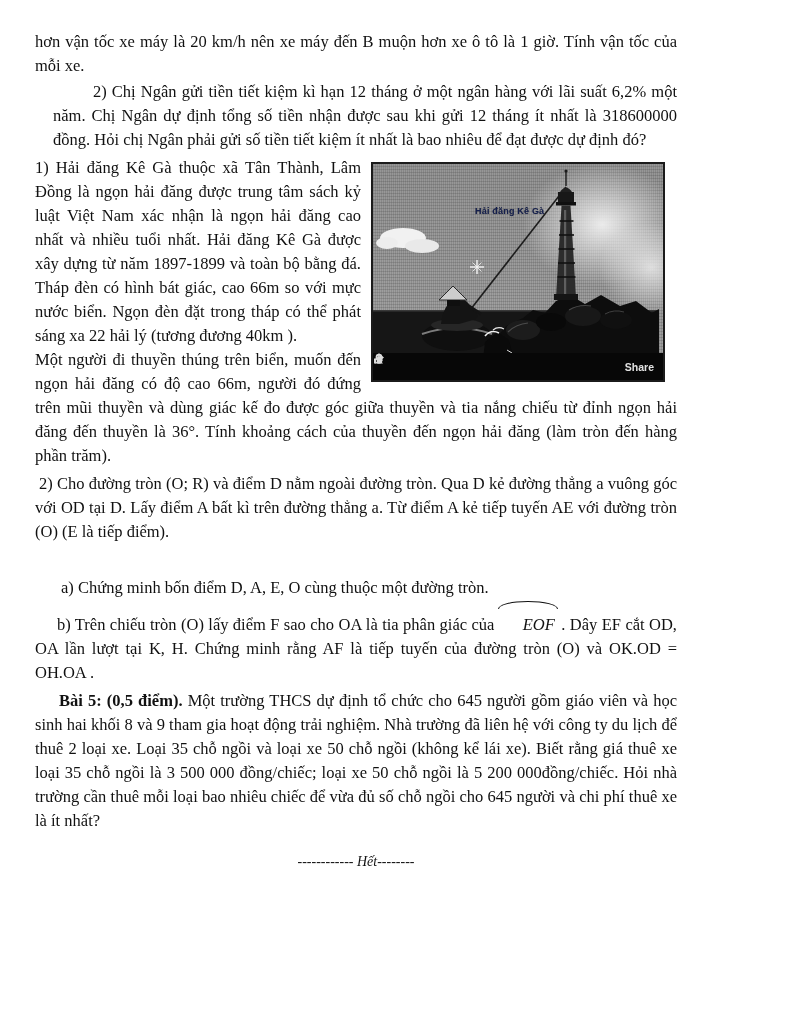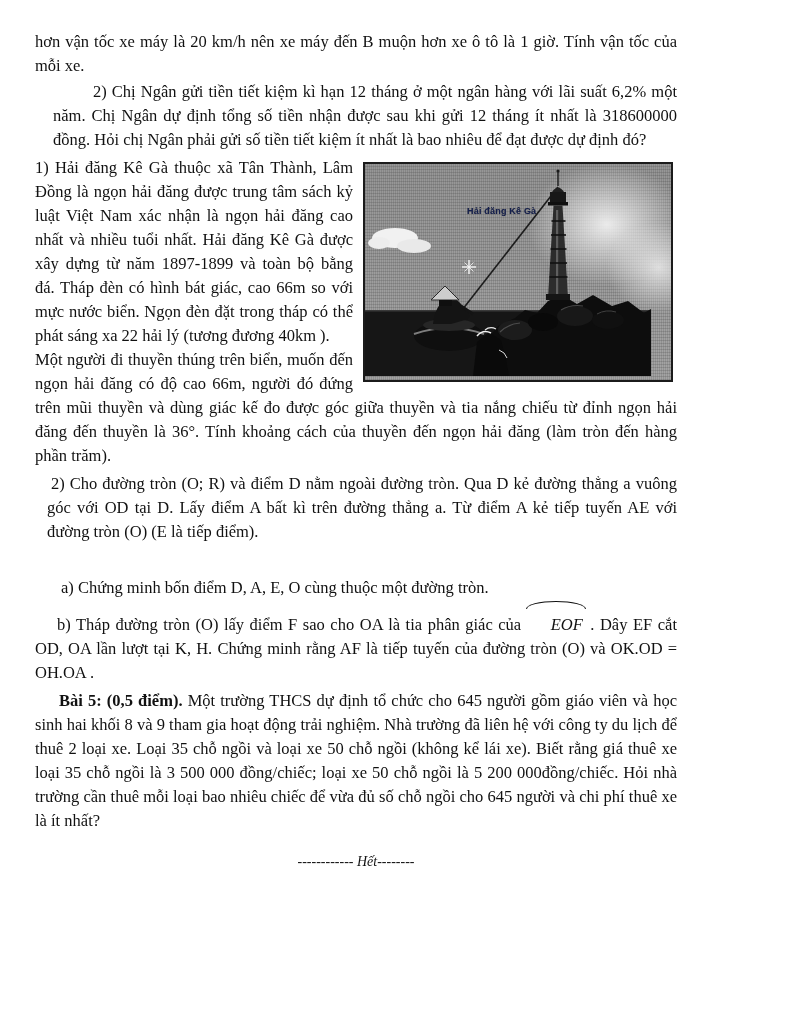--- a/index.html
+++ b/index.html
@@ -19,41 +19,40 @@
     margin:0;
     font-size:16.5px;
     line-height:24px;
     text-align:justify;
   }
   .mt2{margin-top:2px;margin-left:18px;}
   .mt4{margin-top:4px;}
   .indent40{text-indent:40px;}
   .indent26{text-indent:26px;margin-top:32px;}
   .indent22{text-indent:22px;}
-  .indent4{text-indent:4px;margin-left:12px;}
+  .indent4{text-indent:4px;}
   .heading{font-weight:bold;margin-top:3px;}
   b{font-weight:bold;}
   
   .bai4-block{margin-top:4px;}
   .bai4-block::after{content:"";display:block;clear:both;}
   .photo{
     float:right;
     position:relative;
     width:290px;height:216px;
-    margin:6px 4px 14px 10px;
+    margin:6px 12px 14px 10px;
     border:2px solid #1b1b1b;
     overflow:hidden;
     
     background:
       radial-gradient(110px 85px at 79% 28%, rgba(240,240,240,.95), rgba(240,240,240,0) 72%),
       radial-gradient(70px 60px at 96% 48%, rgba(235,235,235,.85), rgba(235,235,235,0) 75%),
       repeating-linear-gradient(0deg, rgba(25,25,25,.14) 0 1px, rgba(0,0,0,0) 1px 3px),
       repeating-linear-gradient(90deg, rgba(20,20,20,.12) 0 1px, rgba(0,0,0,0) 1px 2px),
       linear-gradient(#969696,#a4a4a4);
-    padding-left: 16px;
   }
   .photo svg{position:absolute;left:0;top:0;}
   .photo-caption{
     position:absolute;left:102px;top:42px;
     font-family:"Liberation Sans", sans-serif;
     font-size:9px;font-weight:bold;color:#141f4d;
     letter-spacing:.2px;
     text-shadow:0 0 1px rgba(0,0,0,.35);
     white-space:nowrap;
   }
@@ -164,30 +163,51 @@
         <g>
           <path d="M108 212 L112 178 L124 168 L136 176 L141 196 L144 212 Z" fill="#0a0a0a"></path>
           <path d="M112 172 q6 -7 14 -3" stroke="#f2f2f2" stroke-width="1.6" fill="none"></path>
           <path d="M120 166 q5 -4 11 -1" stroke="#e8e8e8" stroke-width="1.2" fill="none"></path>
           <path d="M134 186 q6 2 8 8" stroke="#dddddd" stroke-width="1" fill="none"></path>
         </g>
       </svg>
 
       <div class="photo-caption">Hải đăng Kê Gà</div>
 
+      <div class="photo-bar">
+        <svg width="12" height="12" viewBox="0 0 12 12">
+          <rect x="1" y="5.5" width="2" height="5" fill="#dcdcdc"></rect>
+          <path d="M4 10.5h4.2l1.6-3.2-0.8-2.3H6.2V2.2L4 5.8Z" fill="#dcdcdc"></path>
+        </svg>
+        <svg width="12" height="12" viewBox="0 0 12 12">
+          <path fill-rule="evenodd" d="M6 0.8a3.4 3.4 0 0 0-3.4 3.4C2.6 6.8 6 11 6 11s3.4-4.2 3.4-6.8A3.4 3.4 0 0 0 6 0.8Zm0 4.8a1.5 1.5 0 1 1 0-3 1.5 1.5 0 0 1 0 3Z" fill="#dcdcdc"></path>
+        </svg>
+        <svg width="12" height="12" viewBox="0 0 12 12">
+          <line x1="6" y1="1.5" x2="6" y2="8" stroke="#dcdcdc" stroke-width="1.6"></line>
+          <circle cx="6" cy="1.5" r="1.1" fill="#dcdcdc"></circle>
+          <path d="M2 10.5 L4.5 7.5 H7.5 L10 10.5 Z" fill="#dcdcdc"></path>
+        </svg>
+        <div class="spacer"></div>
+        <div class="share-wrap">
+          <svg width="12" height="12" viewBox="0 0 12 12">
+            <path d="M7 1.2 L11 4.6 L7 8 V5.8 C3.8 5.8 2 7.4 1.2 10.2 C1 6.4 3.2 3.7 7 3.4 Z" fill="#dcdcdc"></path>
+          </svg>
+          <span class="share-label">Share</span>
+        </div>
+      </div>
     </div>
 
     <p>1) Hải đăng Kê Gà thuộc xã Tân Thành, Lâm Đồng là ngọn hải đăng được trung tâm sách kỷ luật Việt Nam xác nhận là ngọn hải đăng cao nhất và nhiều tuổi nhất. Hải đăng Kê Gà được xây dựng từ năm 1897-1899 và toàn bộ bằng đá. Tháp đèn có hình bát giác, cao 66m so với mực nước biển. Ngọn đèn đặt trong tháp có thể phát sáng xa 22 hải lý (tương đương 40km ).</p>
     <p>Một người đi thuyền thúng trên biển, muốn đến ngọn hải đăng có độ cao 66m, người đó đứng trên mũi thuyền và dùng giác kế đo được góc giữa thuyền và tia nắng chiếu từ đỉnh ngọn hải đăng đến thuyền là 36°. Tính khoảng cách của thuyền đến ngọn hải đăng (làm tròn đến hàng phần trăm).</p>
   </div>
 
   <p class="indent4 mt4">2) Cho đường tròn (O; R) và điểm D nằm ngoài đường tròn. Qua D kẻ đường thẳng a vuông góc với OD tại D. Lấy điểm A bất kì trên đường thẳng a. Từ điểm A kẻ tiếp tuyến AE với đường tròn (O) (E là tiếp điểm).</p>
 
   <p class="indent26 mt4">a) Chứng minh bốn điểm D, A, E, O cùng thuộc một đường tròn.</p>
 
-  <p class="indent22 mt4"><span>b) Tháp đường tròn (O) lấy điểm F sao cho OA là tia phân giác của </span><span class="overarc">EOF</span><span> . Dây EF cắt OD, OA lần lượt tại K, H. Chứng minh rằng AF là tiếp tuyến của đường tròn (O) và OK.OD = OH.OA .</span></p>
+  <p class="indent22 mt4"><span>b) Trên chiếu tròn (O) lấy điểm F sao cho OA là tia phân giác của </span><span class="overarc">EOF</span><span> . Dây EF cắt OD, OA lần lượt tại K, H. Chứng minh rằng AF là tiếp tuyến của đường tròn (O) và OK.OD = OH.OA .</span></p>
 
 
   <p class="mt4" style="text-indent:24px;"><b>Bài 5: (0,5 điểm).</b><span> Một trường THCS dự định tổ chức cho 645 người gồm giáo viên và học sinh hai khối 8  và 9 tham gia hoạt động trải nghiệm. Nhà trường đã liên hệ với công ty du lịch để thuê 2 loại xe. Loại 35 chỗ ngồi và loại xe 50 chỗ ngồi (không kể lái xe). Biết rằng giá thuê xe loại 35 chỗ ngồi là 3 500 000 đồng/chiếc; loại xe 50 chỗ ngồi là 5 200 000đồng/chiếc. Hỏi nhà trường cần thuê mỗi loại bao nhiêu chiếc để vừa đủ số chỗ ngồi cho 645 người và chi phí thuê xe là ít nhất?</span></p>
 
   <p class="end-line">------------ Hết--------</p>
 
 </div>
 
 </body></html>

